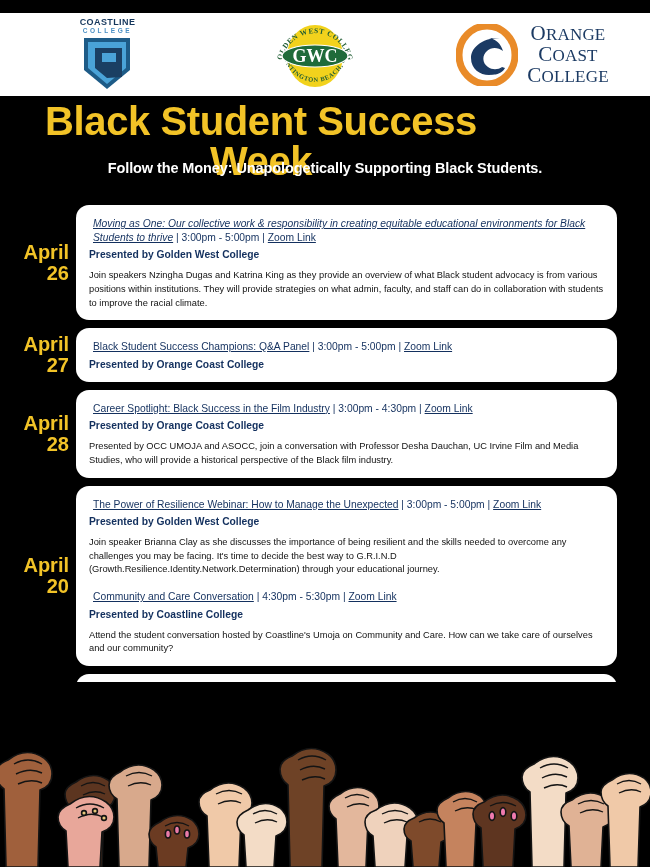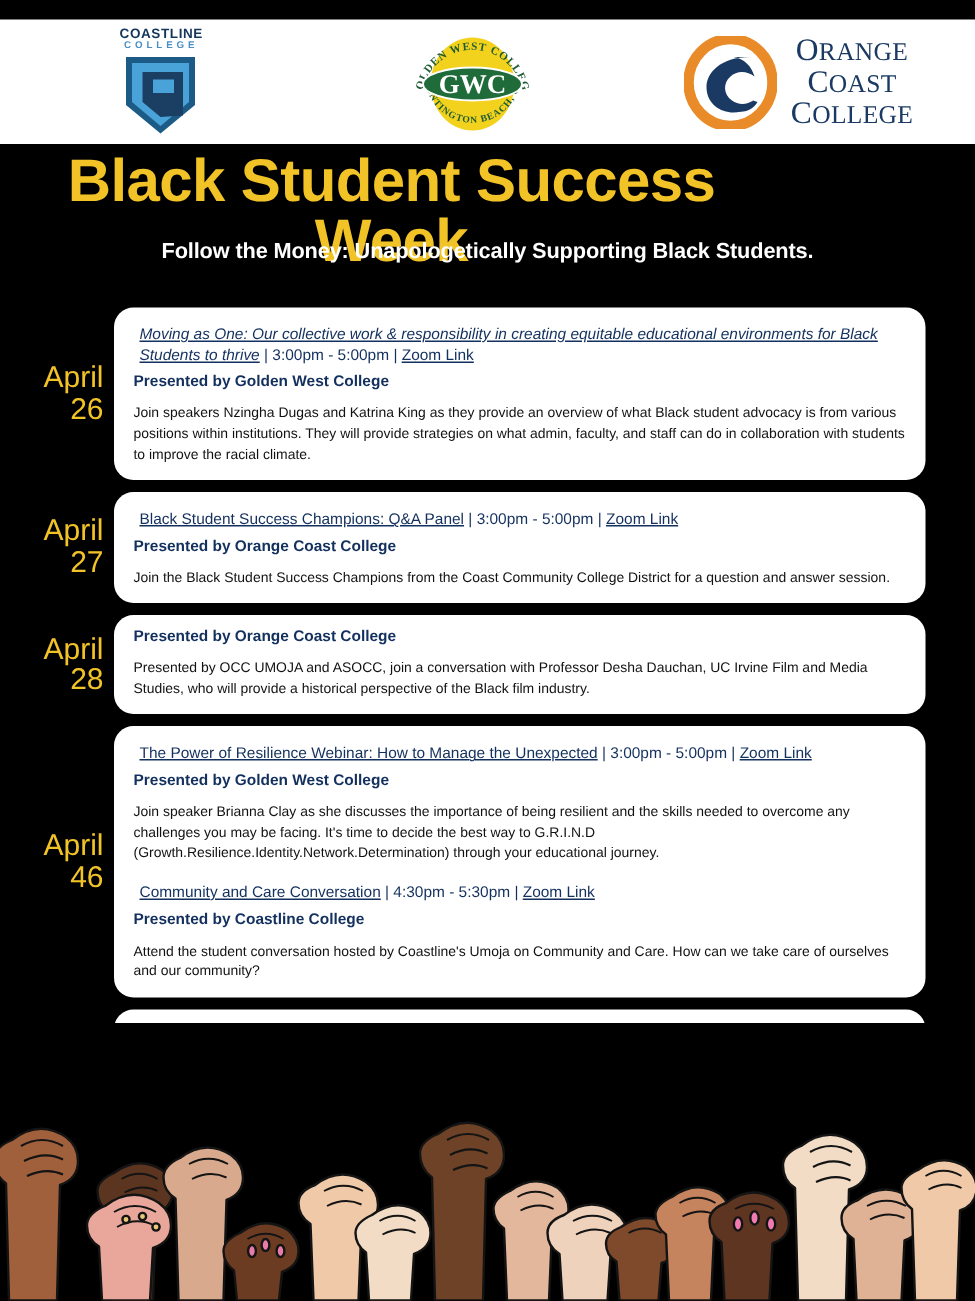--- a/index.html
+++ b/index.html
@@ -48,21 +48,21 @@
   .sub-title{
     position:absolute;left:0;top:160px;width:650px;text-align:center;
     color:#ffffff;font-size:14.5px;font-weight:bold;letter-spacing:-.1px;
   }
 
   
   .schedule{position:absolute;left:0;top:205px;width:650px;}
   .day-row{display:flex;align-items:center;margin-bottom:8px;}
   .day-label{
     width:69px;flex:0 0 69px;text-align:right;padding-right:7px;
-    color:#F2C327;font-size:20px;font-weight:normal;line-height:1.04;
+    color:#F2C327;font-size:20px;font-weight:bold;line-height:1.04;
   }
   .day-label .d-month{display:block;}
   .day-label .d-num{display:block;text-align:right;}
   .card{
     flex:1 1 auto;margin-right:33px;background:#ffffff;border-radius:13px;
     padding:8px 13px 10px 13px;box-sizing:border-box;
   }
   .event{margin-bottom:0;}
   .event + .event{margin-top:13px;}
   .ev-title{
@@ -158,40 +158,40 @@
       </div>
       <div class="day-row">
         <div class="day-label">
           <span class="d-month">April</span>
           <span class="d-num">27</span>
         </div>
         <div class="card">
           <div class="event">
             <p class="ev-title"><a class="t-name" style="color: rgb(19, 48, 94);">Black Student Success Champions: Q&amp;A Panel</a><span class="t-sep"> | </span><span class="t-time">3:00pm - 5:00pm</span><span class="t-sep"> | </span><a class="t-link" style="color: rgb(19, 48, 94);">Zoom Link</a></p>
             <p class="ev-present">Presented by Orange Coast College</p>
-            <p class="ev-desc">Join the Black Student Success Champions from the Coast Community College District for a question and answer session.</p>
           </div>
         </div>
       </div>
       <div class="day-row">
         <div class="day-label">
           <span class="d-month">April</span>
           <span class="d-num">28</span>
         </div>
         <div class="card">
           <div class="event">
+            <p class="ev-title"><a class="t-name" style="color: rgb(19, 48, 94);">Career Spotlight: Black Success in the Film Industry</a><span class="t-sep"> | </span><span class="t-time">3:00pm - 4:30pm</span><span class="t-sep"> | </span><a class="t-link" style="color: rgb(19, 48, 94);">Zoom Link</a></p>
             <p class="ev-present">Presented by Orange Coast College</p>
             <p class="ev-desc">Presented by OCC UMOJA and ASOCC, join a conversation with Professor Desha Dauchan, UC Irvine Film and Media Studies, who will provide a historical perspective of the Black film industry.</p>
           </div>
         </div>
       </div>
       <div class="day-row">
         <div class="day-label">
           <span class="d-month">April</span>
-          <span class="d-num">46</span>
+          <span class="d-num">20</span>
         </div>
         <div class="card">
           <div class="event">
             <p class="ev-title"><a class="t-name" style="color: rgb(19, 48, 94);">The Power of Resilience Webinar: How to Manage the Unexpected</a><span class="t-sep"> | </span><span class="t-time">3:00pm - 5:00pm</span><span class="t-sep"> | </span><a class="t-link" style="color: rgb(19, 48, 94);">Zoom Link</a></p>
             <p class="ev-present">Presented by Golden West College</p>
             <p class="ev-desc">Join speaker Brianna Clay as she discusses the importance of being resilient and the skills needed to overcome any challenges you may be facing. It's time to decide the best way to G.R.I.N.D (Growth.Resilience.Identity.Network.Determination) through your educational journey.</p>
           </div>
           <div class="event">
             <p class="ev-title"><a class="t-name" style="color: rgb(19, 48, 94);">Community and Care Conversation</a><span class="t-sep"> | </span><span class="t-time">4:30pm - 5:30pm</span><span class="t-sep"> | </span><a class="t-link" style="color: rgb(19, 48, 94);">Zoom Link</a></p>
             <p class="ev-present">Presented by Coastline College</p>

